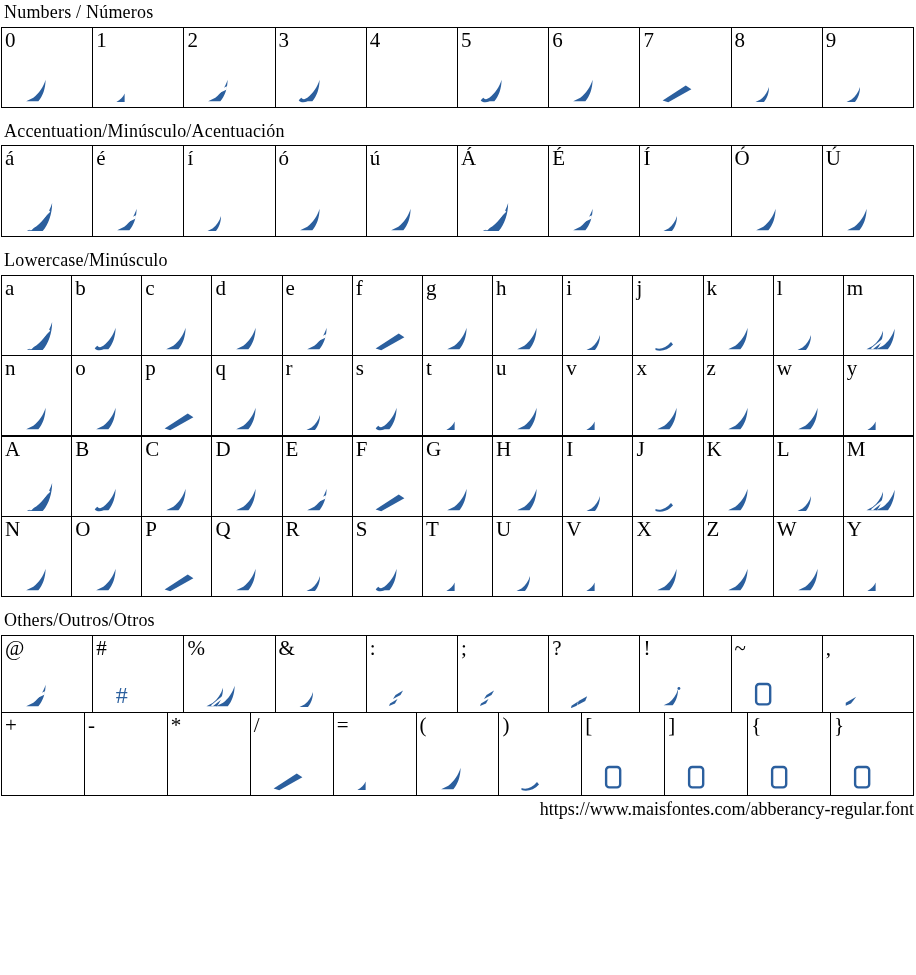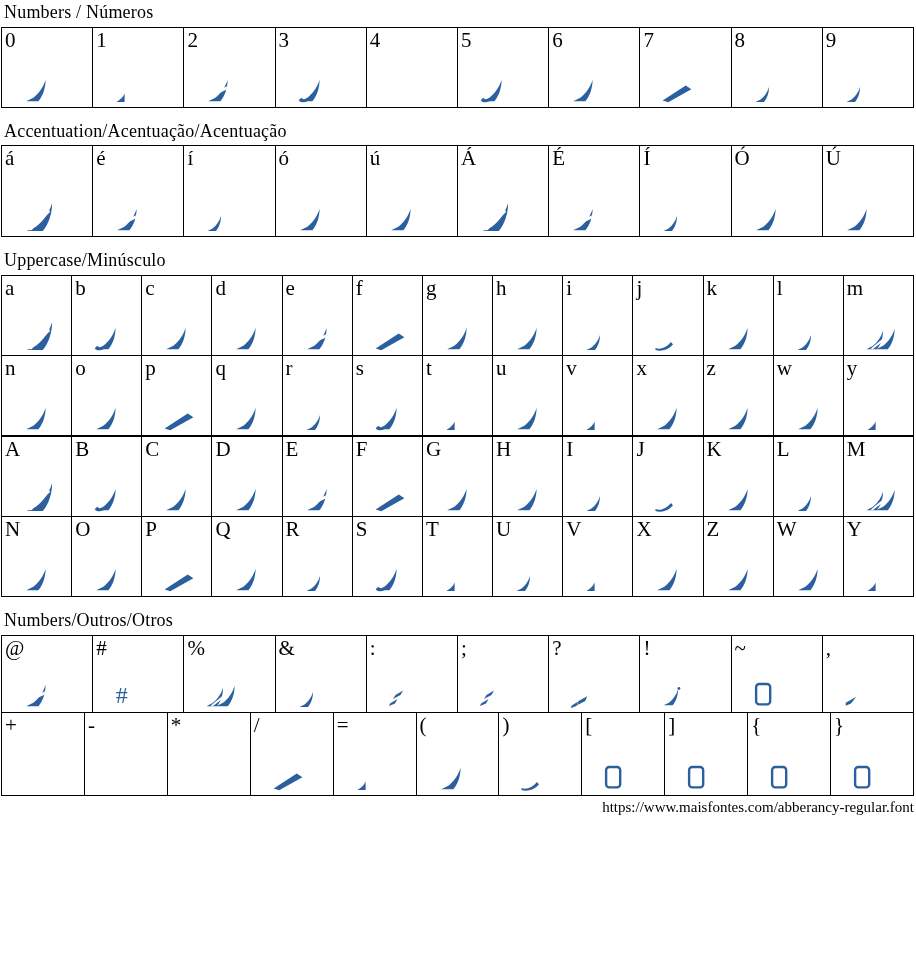--- a/index.html
+++ b/index.html
@@ -16,21 +16,21 @@
   .gtable{width:913px;}
   .grow{display:grid;border-left:1px solid #000;}
   .grow.first{border-top:1px solid #000;}
   .cell{position:relative;border-right:1px solid #000;border-bottom:1px solid #000;background:#fff;}
   .char-label{
     position:absolute;top:0px;left:3px;font-size:21px;line-height:1.15;color:#000;
   }
   .glyph{position:absolute;bottom:4px;left:22px;}
   .glyph svg{display:block;}
   .caption{
-    text-align:right;font-size:15px;margin-top:3px;padding-right:2px;color:#000;
+    text-align:right;font-size:18px;margin-top:3px;padding-right:2px;color:#000;
   }
 </style>
 </head>
 <body>
 
 <div class="specimen">
     <div class="section-title first">Numbers / Números</div>
     <div class="gtable">
       <div class="grow first" style="grid-template-columns: repeat(10, 1fr); height: 80px;">
         <div class="cell">
@@ -106,21 +106,21 @@
         <div class="cell">
           <span class="char-label">9</span>
           <span class="glyph">
             <svg width="16" height="17" viewBox="0 0 32 32" xmlns="http://www.w3.org/2000/svg">
               <path d="M30 1 C27 11 21 20 13 26 L3 31 L20 31 C26 24 30 13 30 1 Z" fill="#2b5f9e"></path>
             </svg>
           </span>
         </div>
       </div>
     </div>
-    <div class="section-title">Accentuation/Acentuação/Acentuação</div>
+    <div class="section-title">Accentuation/Minúsculo/Acentuación</div>
     <div class="gtable">
       <div class="grow first" style="grid-template-columns: repeat(10, 1fr); height: 91px;">
         <div class="cell">
           <span class="char-label">á</span>
           <span class="glyph">
             <svg width="30" height="30" viewBox="0 0 32 32" xmlns="http://www.w3.org/2000/svg">
               <path d="M30 1 C27 11 21 20 13 26 L3 31 L20 31 C26 24 30 13 30 1 Z" fill="#2b5f9e"></path>
               <path d="M5 30 L26 8 L28 10.5 L8 30 Z" fill="#fff"></path>
             </svg>
           </span>
@@ -195,21 +195,21 @@
         <div class="cell">
           <span class="char-label">Ú</span>
           <span class="glyph">
             <svg width="23" height="25" viewBox="0 0 32 32" xmlns="http://www.w3.org/2000/svg">
               <path d="M30 1 C27 11 21 20 13 26 L3 31 L20 31 C26 24 30 13 30 1 Z" fill="#2b5f9e"></path>
             </svg>
           </span>
         </div>
       </div>
     </div>
-    <div class="section-title">Uppercase/Minúsculo</div>
+    <div class="section-title">Lowercase/Minúsculo</div>
     <div class="gtable">
       <div class="grow first" style="grid-template-columns: repeat(13, 1fr); height: 80px;">
         <div class="cell">
           <span class="char-label">a</span>
           <span class="glyph">
             <svg width="30" height="30" viewBox="0 0 32 32" xmlns="http://www.w3.org/2000/svg">
               <path d="M30 1 C27 11 21 20 13 26 L3 31 L20 31 C26 24 30 13 30 1 Z" fill="#2b5f9e"></path>
               <path d="M5 30 L26 8 L28 10.5 L8 30 Z" fill="#fff"></path>
             </svg>
           </span>
@@ -636,21 +636,21 @@
         <div class="cell">
           <span class="char-label">Y</span>
           <span class="glyph">
             <svg width="11" height="11" viewBox="0 0 32 32" xmlns="http://www.w3.org/2000/svg">
               <path d="M28 4 C24 14 15 23 4 29 L28 29 Z" fill="#2b5f9e"></path>
             </svg>
           </span>
         </div>
       </div>
     </div>
-    <div class="section-title">Numbers/Outros/Otros</div>
+    <div class="section-title">Others/Outros/Otros</div>
     <div class="gtable">
       <div class="grow first" style="grid-template-columns: repeat(10, 1fr); height: 77px;">
         <div class="cell">
           <span class="char-label">@</span>
           <span class="glyph">
             <svg width="23" height="25" viewBox="0 0 32 32" xmlns="http://www.w3.org/2000/svg">
               <path d="M30 1 C27 11 21 20 13 26 L3 31 L20 31 C26 24 30 13 30 1 Z" fill="#2b5f9e"></path>
               <path d="M4 22 L29 10 L29 14.5 L4 26.5 Z" fill="#fff"></path>
             </svg>
           </span>

